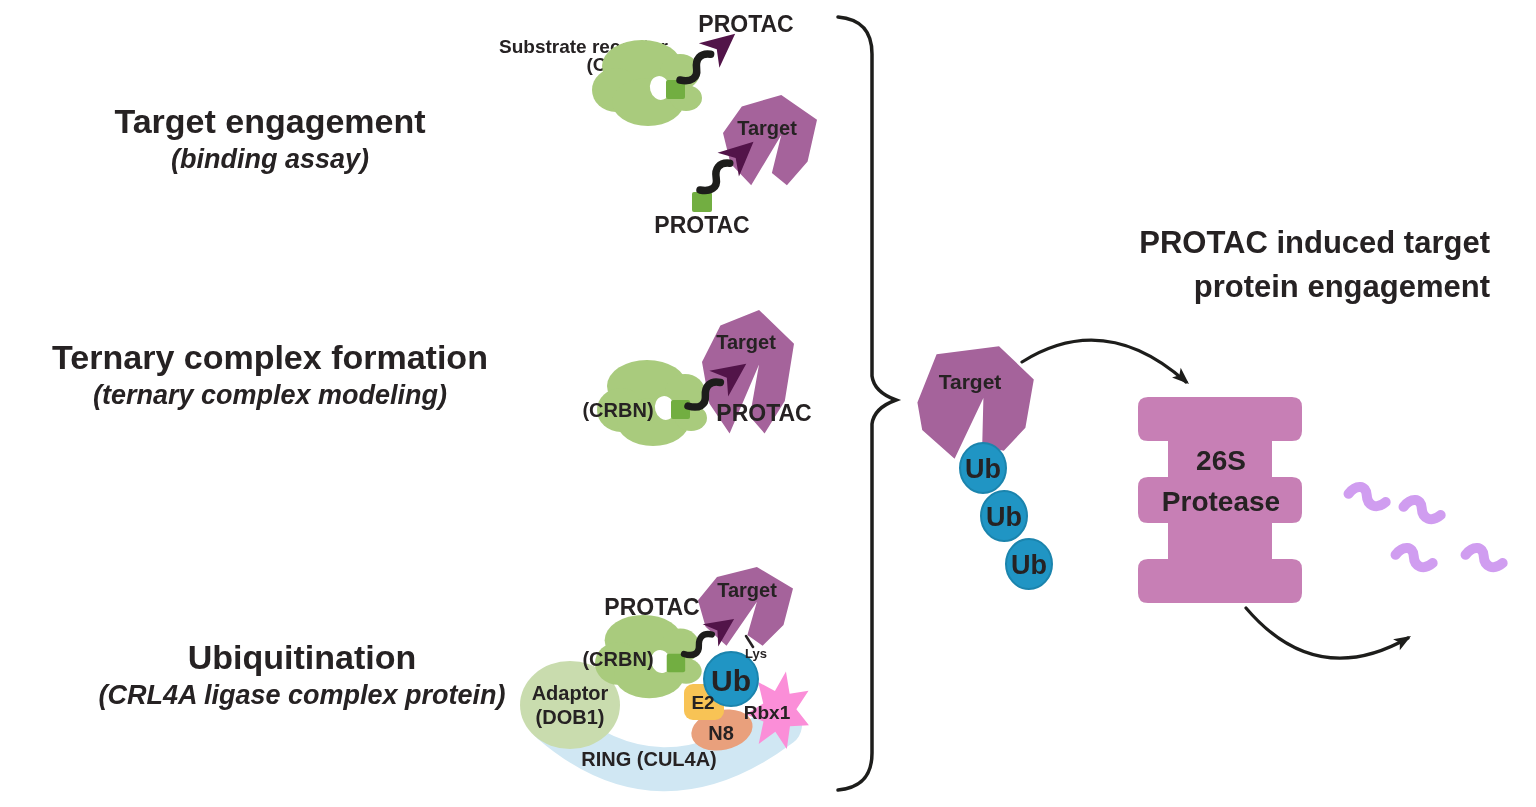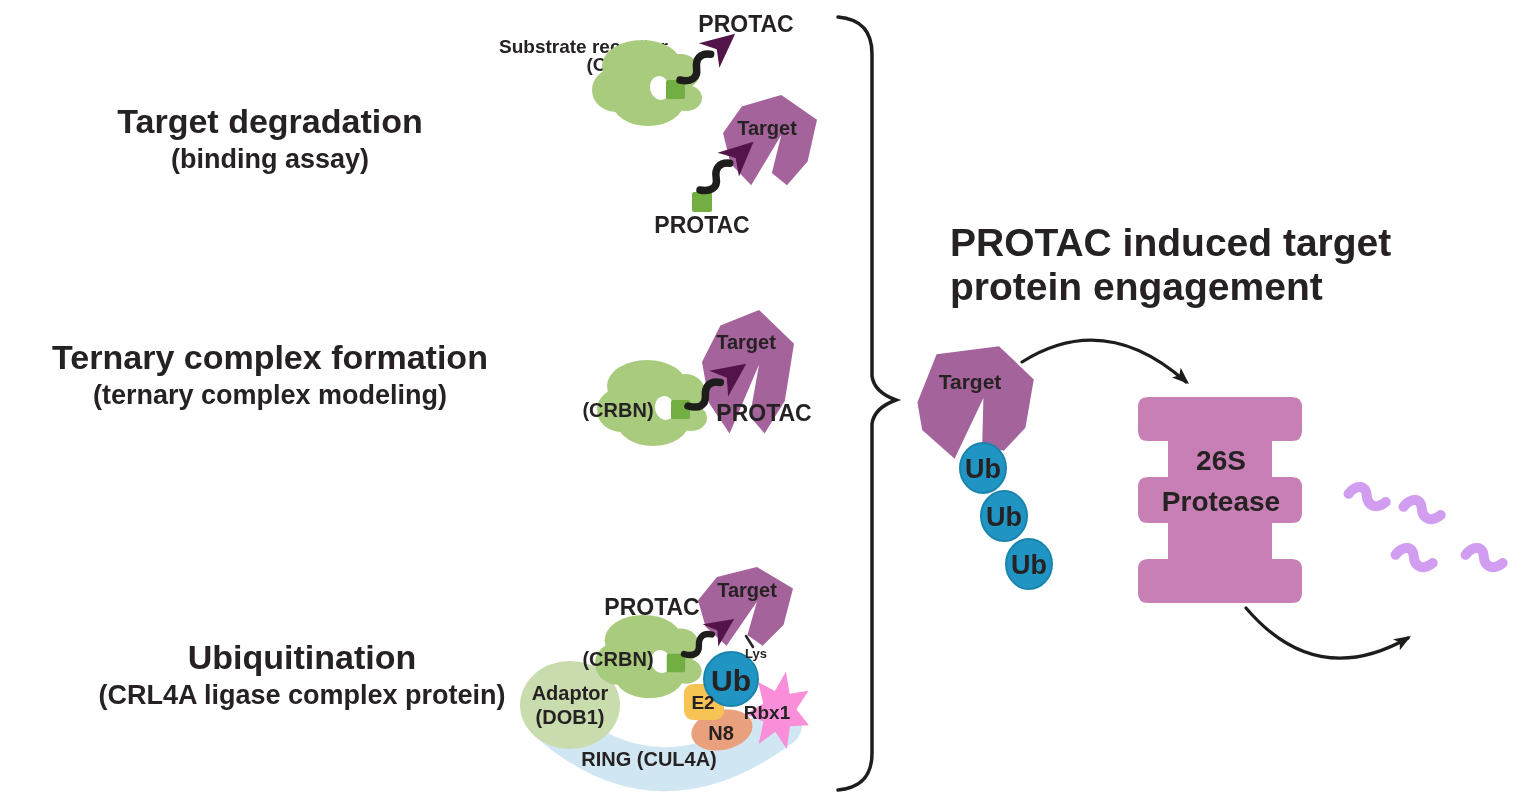--- a/index.html
+++ b/index.html
@@ -3,24 +3,24 @@
 <meta charset="utf-8">
 <style>
   html,body{margin:0;padding:0;background:#ffffff;}
   .canvas{
     position:relative;width:1536px;height:807px;background:#ffffff;overflow:hidden;
     font-family:"Liberation Sans",sans-serif;font-weight:700;color:#262223;
   }
   .abs{position:absolute;}
   .stage-label{width:540px;left:0;text-align:center;}
   .stage-title{font-size:34px;line-height:42px;}
-  .stage-sub{font-size:27px;line-height:34px;}
+  .stage-sub{font-size:27px;line-height:34px;font-style:italic;}
   .sr-label{left:440px;top:38px;width:228px;text-align:right;font-size:19px;line-height:18px;}
   .sr-label .paren{padding-right:14px;}
-  .result-title{left:950px;top:221px;width:540px;text-align:left;font-size:39px;line-height:44px;}
+  .result-title{left:950px;top:221px;width:540px;text-align:right;font-size:31px;line-height:44px;}
   svg text{
     font-family:"Liberation Sans",sans-serif;font-weight:700;fill:#262223;
     text-anchor:middle;
   }
   .blob{fill:#a9cb7d;}
   .hole{fill:#ffffff;}
   .linker{fill:#72ae41;}
   .target-shape{fill:#a5639b;}
   .wave{stroke:#1d1d1b;stroke-width:7.5;fill:none;stroke-linecap:round;}
   .dart{fill:#521449;}
@@ -36,21 +36,21 @@
   .protease{fill:#c77fb5;}
   .squig{stroke:#d09df0;stroke-width:10;fill:none;stroke-linecap:round;}
   .lys-tick{stroke:#262223;stroke-width:2.5;stroke-linecap:round;}
 </style>
 </head>
 <body>
 
 <div class="canvas">
 
   <div class="abs stage-label" style="top:100px;">
-    <div class="stage-title">Target degradation</div>
+    <div class="stage-title">Target engagement</div>
     <div class="stage-sub">(binding assay)</div>
   </div>
   <div class="abs stage-label" style="top:336px;">
     <div class="stage-title">Ternary complex formation</div>
     <div class="stage-sub">(ternary complex modeling)</div>
   </div>
   <div class="abs stage-label" style="top:636px;margin-left:32px;">
     <div class="stage-title">Ubiquitination</div>
     <div class="stage-sub">(CRL4A ligase complex protein)</div>
   </div>

